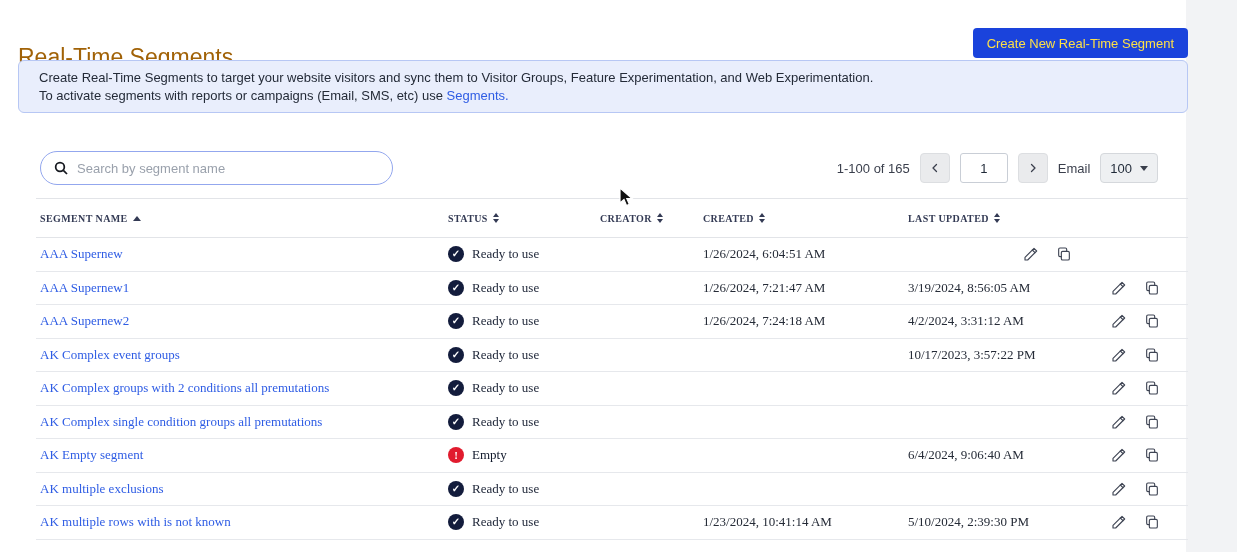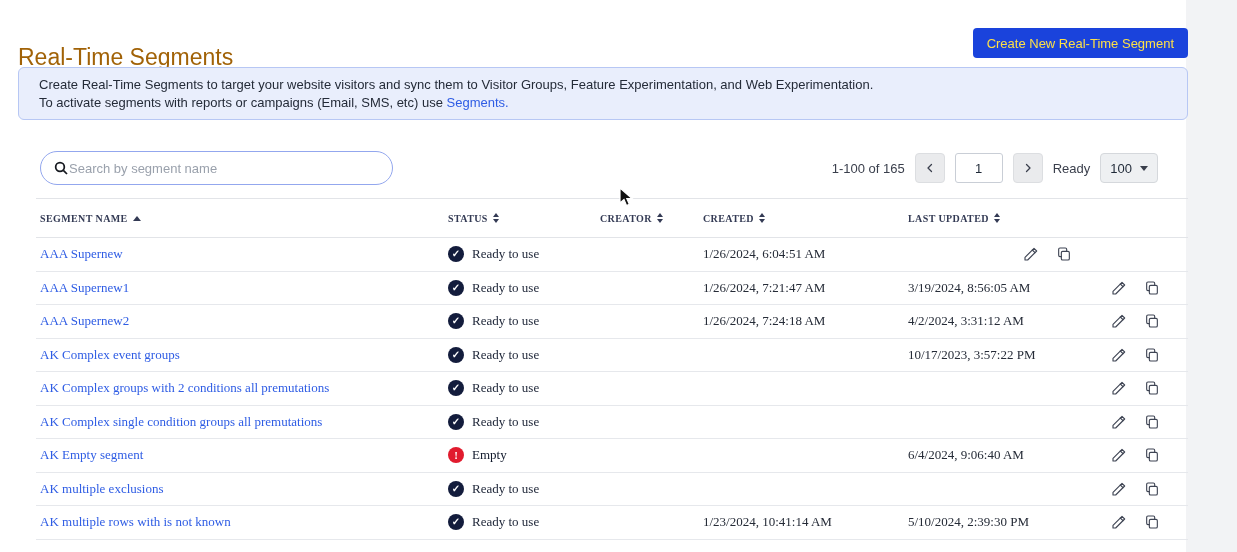--- a/index.html
+++ b/index.html
@@ -7,27 +7,27 @@
   body { font-family:"Liberation Sans", sans-serif; background:#ffffff; position:relative; overflow:hidden; }
 
   .right-gutter { position:absolute; left:1186px; top:0; width:51px; height:552px; background:#f2f3f5; }
 
   .page-title { position:absolute; left:18px; top:9px; font-size:23px; font-weight:400; color:#a16207;margin-top:35px; }
 
   .create-btn { position:absolute; top:28px; right:49px; height:30px; padding:0 14px;
     background:#1a43dc; color:#fde047; font-size:13px; font-weight:500; border:none; border-radius:4px;
     font-family:"Liberation Sans",sans-serif; cursor:pointer; }
 
-  .banner { position:absolute; left:18px; top:67px; width:1170px; height:53px; background:#e9eefc;
+  .banner { position:absolute; left:18px; top:60px; width:1170px; height:53px; background:#e9eefc;
     border:1px solid #b7c7f4; border-radius:6px; padding:8px 20px; font-size:13px; color:#242b38; line-height:18px; }
   .banner a { color:#2e5ce4; text-decoration:none; cursor:pointer; }
 
   
   .search-wrap { position:absolute; left:40px; top:151px; width:353px; height:34px;
-    border:1.5px solid #93a7ee; border-radius:17px; background:#fff; display:flex; align-items:center; padding:4px 12px; gap:0; }
+    border:1.5px solid #93a7ee; border-radius:17px; background:#fff; display:flex; align-items:center; padding:4px 12px; gap:8px; }
   .search-wrap input { border:none; outline:none; flex:1; font-size:13px; color:#374151;
     font-family:"Liberation Sans",sans-serif; background:transparent; }
   .search-wrap input::placeholder { color:#9aa1ac; }
 
   .pagination { position:absolute; top:152px; right:79px; height:32px; display:flex; align-items:center; gap:10px;margin-left:32px; }
   .pg-range, .pg-rows-label { font-size:13px; color:#3a3f4c; }
   .pg-btn { width:30px; height:30px; background:#eaebed; border:1px solid #dcdee1; border-radius:4px;
     display:flex; align-items:center; justify-content:center; cursor:pointer; }
   .pg-input { width:48px; height:30px; border:1px solid #c9ced6; border-radius:3px; text-align:center;
     font-size:13px; color:#1f2937; font-family:"Liberation Sans",sans-serif; outline:none; }
@@ -98,21 +98,21 @@
     </span>
   </span>
   <input class="pg-input" value="1" style="">
   <span class="pg-btn">
     <span style="display:inline-flex;">
       <svg width="12" height="12" viewBox="0 0 24 24" fill="none" stroke="#3a3f4c" stroke-width="2.6" stroke-linecap="round" stroke-linejoin="round">
           <polyline points="9 5 16 12 9 19"></polyline>
         </svg>
     </span>
   </span>
-  <span class="pg-rows-label">Ready</span>
+  <span class="pg-rows-label">Email</span>
   <span class="pg-select">
     <span>100</span>
     <span class="caret-down"></span>
   </span>
 </div>
 
 <div class="tbl">
   <div class="tbl-grid tbl-head">
     <div class="th">
       <span>SEGMENT NAME</span>

